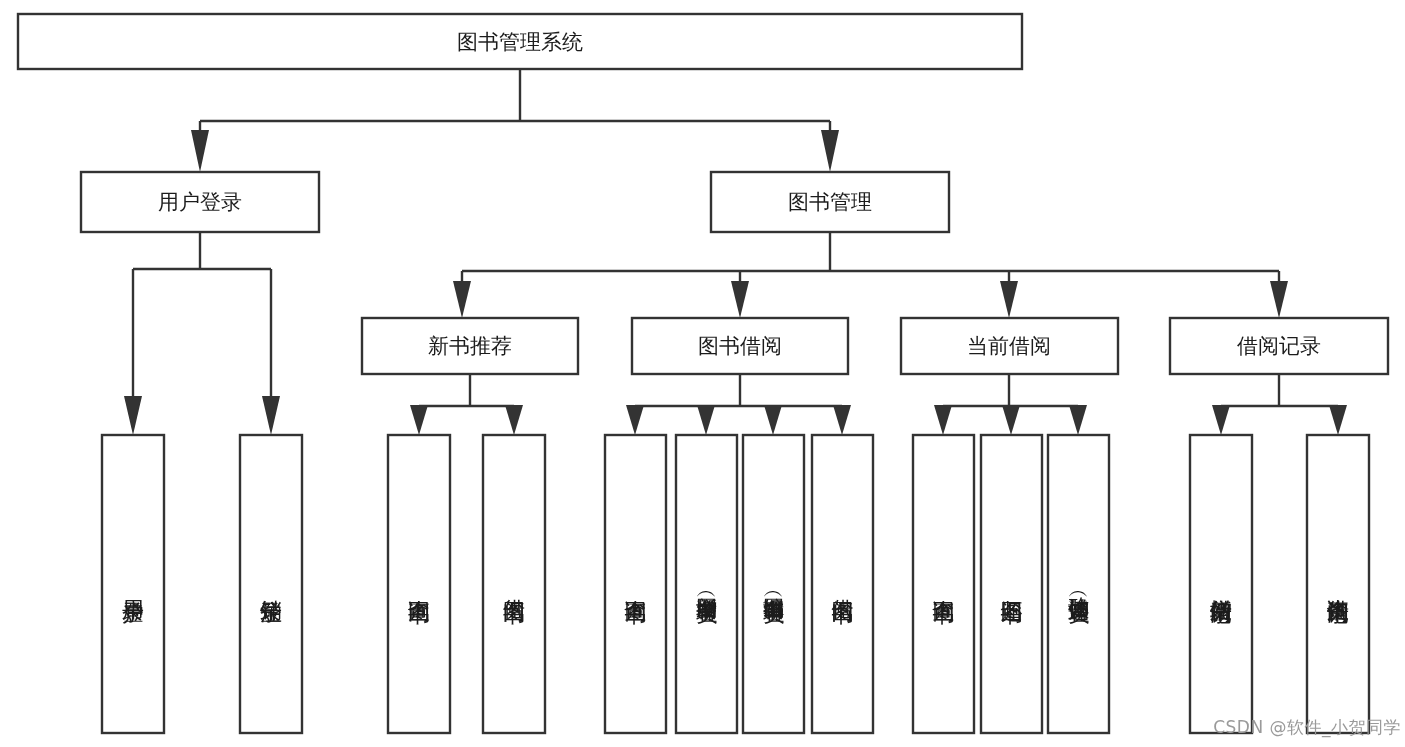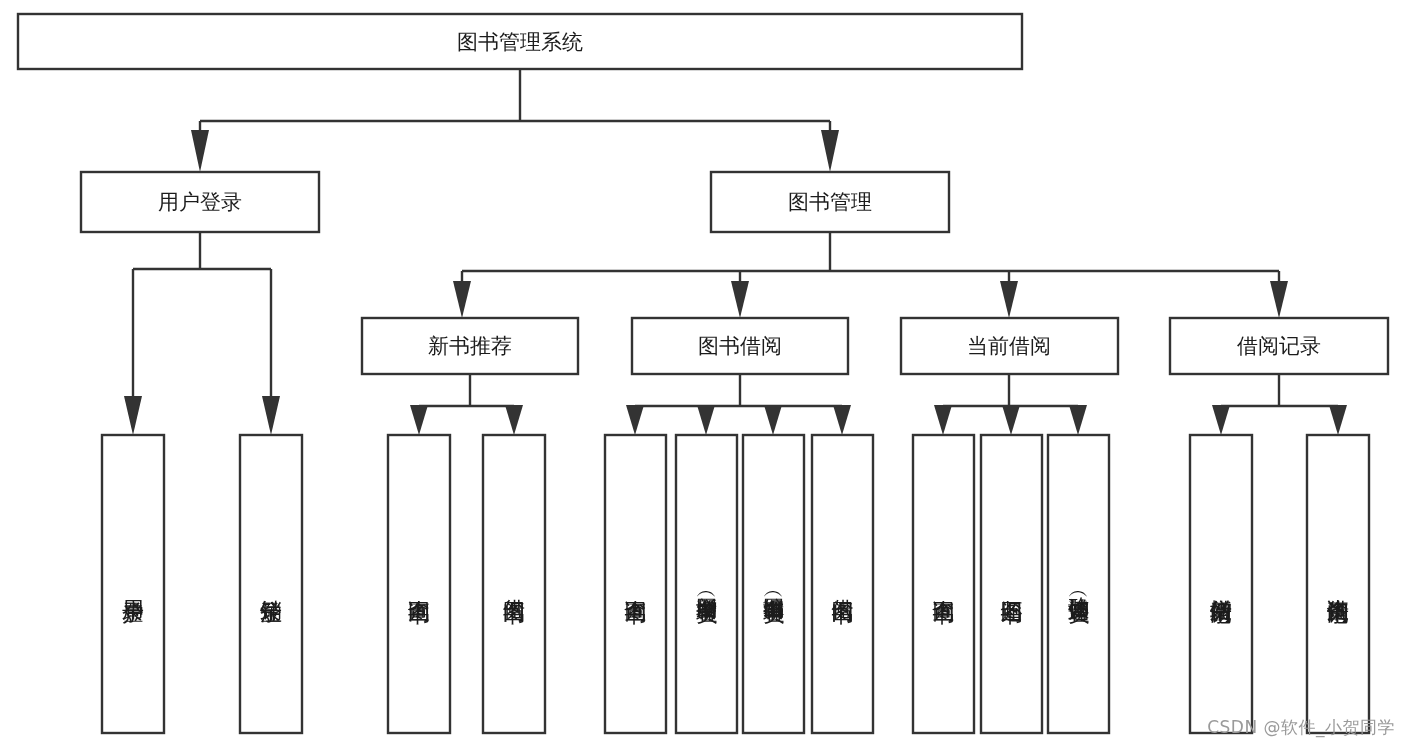--- a/index.html
+++ b/index.html
@@ -69,21 +69,21 @@
     letter-spacing: 1px;
     text-align: center;
     white-space: nowrap;
     pointer-events: none;
     display: flex;
     align-items: center;
     justify-content: center;
   }
   .watermark {
     position: absolute;
-    right: 10px;
+    right: 4px;
     bottom: 8px;
     font-family: "DejaVu Sans", "Liberation Sans", sans-serif;
     font-size: 17px;
     color: #9a9a9a;
     white-space: nowrap;
     letter-spacing: 0.5px;
   }
 </style>
 </head>
 <body>

